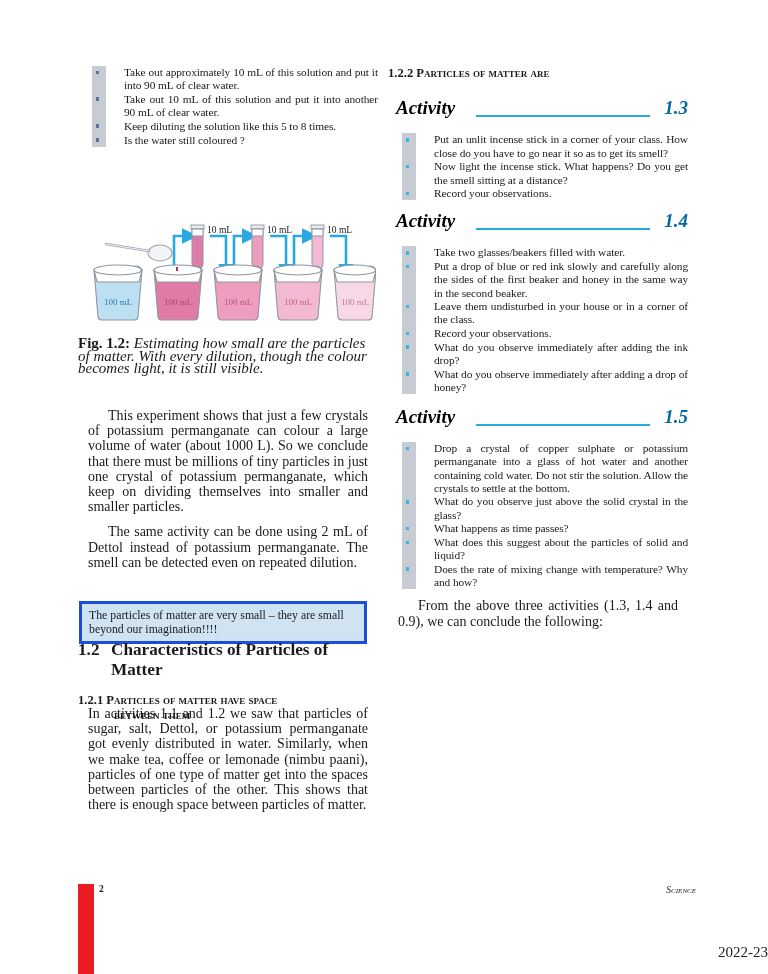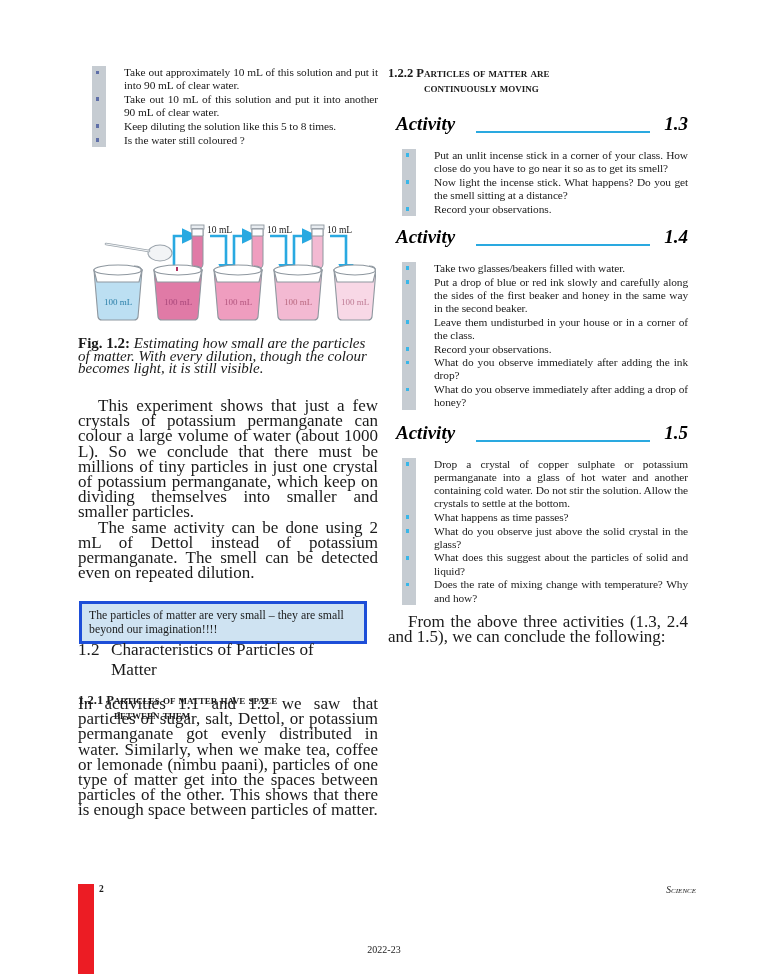--- a/index.html
+++ b/index.html
@@ -85,44 +85,44 @@
     width: 300px;
     font-size: 15px;
     line-height: 12.6px;
     font-style: italic;
     font-family: "Liberation Serif", serif;
   }
   .fig-caption b { font-style: normal; font-weight: bold; }
 
   
   .para {
-    font-size: 17px;
+    font-size: 14px;
     line-height: 15.2px;
     text-align: justify;
     text-indent: 20px;
-    margin: 0;
+    margin: 10px;
     font-family: "Liberation Serif", serif;
   }
   .para.noind { text-indent: 0; }
 
   
   .highlight {
     border: 3px solid #1d4ed8;
     background: #cfe3f2;
     padding: 4px 7px 5px 7px;
     font-size: 11.8px;
     line-height: 14px;
     font-family: "Liberation Serif", serif;
   }
 
   
   .h2 {
     font-size: 17.2px;
     line-height: 20px;
-    font-weight: normal;
+    font-weight: bold;
     font-family: "Liberation Serif", serif;
   }
   .h2 .num { display: inline-block; width: 33px; }
   .h2 .txt { display: inline-block; width: 250px; vertical-align: top; }
 
   .h3 {
     font-size: 12.6px;
     line-height: 15.4px;
     font-weight: bold;
     font-family: "Liberation Serif", serif;
@@ -155,21 +155,21 @@
     height: 2px;
     background: #2aa9e0;
   }
   .activity-head .num {
     position: absolute;
     right: 0;
     top: 0;
     font-size: 19px;
     font-style: italic;
     font-weight: bold;
-    color: #000000;
+    color: #0369a1;
   }
 
   
   .redbar {
     position: absolute;
     left: 78px;
     top: 884px;
     width: 16px;
     height: 90px;
     background: #ec1c24;
@@ -190,22 +190,22 @@
     font-variant: small-caps;
     font-style: italic;
     font-family: "Liberation Serif", serif;
     color: #222;
   }
   .year {
     position: absolute;
     left: 0;
     right: 0;
     top: 944px;
-    text-align: center;
-    font-size: 10px;
+    text-align: right;
+    font-size: 15px;
     font-family: "Liberation Serif", serif;
     color: #222;
   }
 </style>
 </head>
 <body>
 
 <div class="page">
 
   <div class="col-left">
@@ -342,21 +342,20 @@
 
   <div style="position:absolute; left:78px; top:696px; width:300px;">
     <p class="para noind">In activities 1.1 and 1.2 we saw that particles of sugar, salt, Dettol, or potassium permanganate got evenly distributed in water. Similarly, when we make tea, coffee or lemonade (nimbu paani), particles of one type of matter get into the spaces between particles of the other. This shows that there is enough space between particles of matter.</p>
   </div>
 
   <div class="col-right">
 
     <div class="h3" style="margin-bottom:16px;">
       <span class="num">1.2.2</span>
       <span>Particles    of    matter    are</span>
-      <span class="line2">continuously moving</span>
     </div>
 
     <div class="activity-head">
       <span class="word">Activity</span>
       <span class="rule"></span>
       <span class="num">1.3</span>
     </div>
     <div class="bullet-block" style="margin-top:10px;">
       <div class="strip"></div>
       <div class="bullet-row">
@@ -412,37 +411,37 @@
       <span class="num">1.5</span>
     </div>
     <div class="bullet-block" style="margin-top:10px;">
       <div class="strip"></div>
       <div class="bullet-row">
         <span class="dot"></span>
         <span>Drop a crystal of copper sulphate or potassium permanganate into a glass of hot water and another containing cold water. Do not stir the solution. Allow the crystals to settle at the bottom.</span>
       </div>
       <div class="bullet-row">
         <span class="dot"></span>
+        <span>What do you observe just above the solid crystal in the glass?</span>
+      </div>
+      <div class="bullet-row">
+        <span class="dot"></span>
         <span>What happens as time passes?</span>
       </div>
       <div class="bullet-row">
         <span class="dot"></span>
-        <span>What do you observe just above the solid crystal in the glass?</span>
-      </div>
-      <div class="bullet-row">
-        <span class="dot"></span>
         <span>What does this suggest about the particles of solid and liquid?</span>
       </div>
       <div class="bullet-row">
         <span class="dot"></span>
         <span>Does the rate of mixing change with temperature? Why and how?</span>
       </div>
     </div>
 
-    <p class="para" style="margin-top:9px;">From the above three activities (1.3, 2.4 and 1.5), we can conclude the following:</p>
+    <p class="para" style="margin-top:9px;">From the above three activities (1.3, 1.4 and 0.9), we can conclude the following:</p>
   </div>
 
   <div class="redbar"></div>
   <div class="pagenum">2</div>
   <div class="subject">Science</div>
   <div class="year">2022-23</div>
 
 </div>
 
 </body></html>

